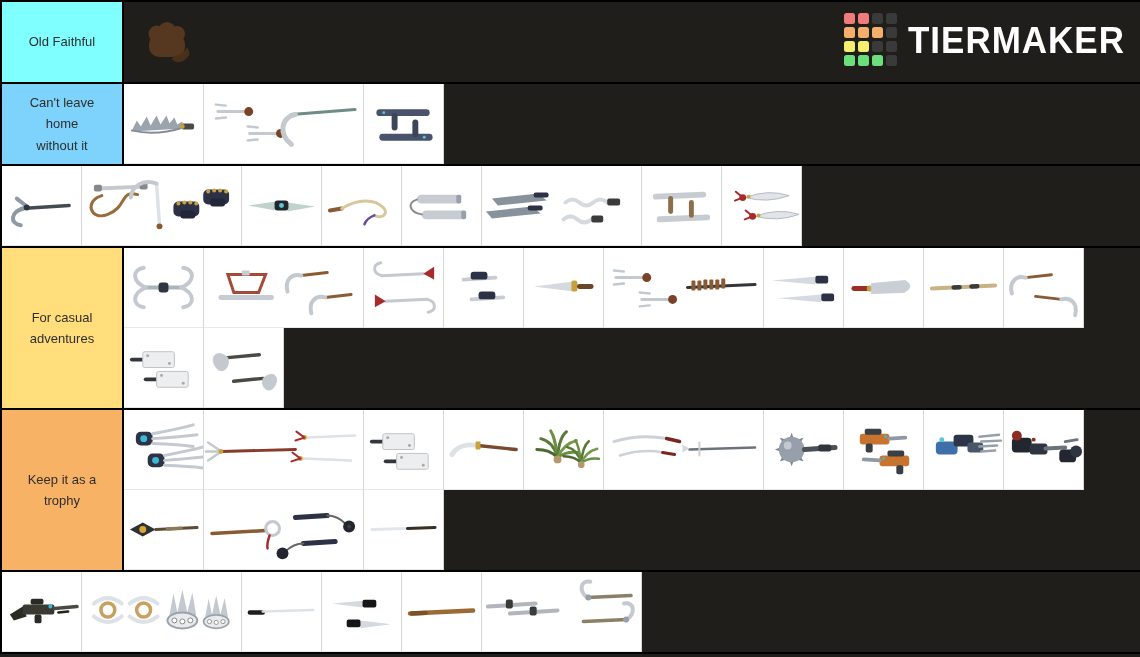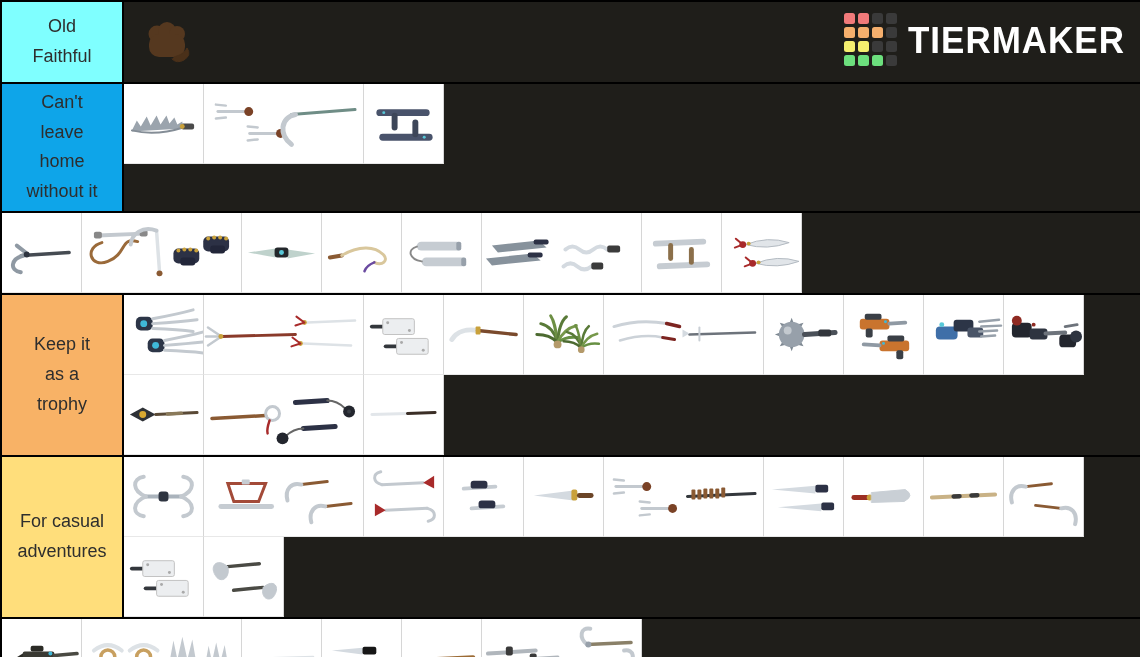--- a/index.html
+++ b/index.html
@@ -8,21 +8,21 @@
     background:#1F1E1A;
     font-family:"Liberation Sans",sans-serif;
     position:relative;
   }
   .tierlist{border-top:2px solid #000;border-left:2px solid #000}
   .tier-row{display:flex;border-bottom:2px solid #000}
   .tier-label{
     width:122px;min-width:122px;box-sizing:border-box;
     border-right:2px solid #000;
     display:flex;align-items:center;justify-content:center;
-    text-align:center;font-size:18px;line-height:1.65;color:#2E2E2E;
+    text-align:center;font-size:13px;line-height:1.65;color:#2E2E2E;
     padding:4px 22px;
   }
   .tier-content{flex:1;display:flex;flex-direction:column;min-width:0}
   .sub-row{display:flex;height:80px}
   .cell{
     height:80px;box-sizing:border-box;background:#FFFFFF;
     border-right:1px solid #D6D6D6;border-bottom:1px solid #E8E8E8;
     display:flex;align-items:center;justify-content:center;
     cursor:grab;flex:none;
   }
@@ -54,21 +54,21 @@
               <circle cx="43" cy="27" r="9" fill="#55381f"></circle>
               <circle cx="53" cy="30" r="8" fill="#55381f"></circle>
               <rect x="25" y="30" width="36" height="23" rx="10" fill="#55381f"></rect>
               <path d="M50 53 q11 -3 13 -9 q5 7 -3 12 q-7 4 -12 -1" stroke="#4a3019" stroke-width="1" fill="#4a3019" stroke-linecap="round"></path>
             </svg>
           </div>
         </div>
       </div>
     </div>
     <div class="tier-row">
-      <div class="tier-label" style="background: #0ea5e9;">Can't leave home without it</div>
+      <div class="tier-label" style="background: #7dd3fc;">Can't leave home without it</div>
       <div class="tier-content">
         <div class="sub-row">
           <div class="cell" title="serrated scimitar" style="width: 80px;">
             <svg viewBox="0 0 80 76" preserveAspectRatio="xMidYMid meet">
               <polygon points="8,45 13,35 17,41 23,31 27,40 33,30 37,39 43,30 46,38 51,32 54,39 59,36 60,43 8,46" fill="#9ba4ad"></polygon>
               <path d="M8 45 Q32 51 60 42" stroke="#848d96" stroke-width="2" fill="none" stroke-linecap="round"></path>
               <rect x="58" y="38" width="13" height="6" rx="2" fill="#4a4a4a"></rect>
               <circle cx="59" cy="41" r="2.5" fill="#c9a13b"></circle>
             </svg>
           </div>
@@ -194,20 +194,160 @@
                 <circle cx="-3" cy="0" r="3.5" fill="#a82a2a"></circle>
                 <path d="M-3 0 l-7 -6 M-3 0 l-8 3" stroke="#a82a2a" stroke-width="2" fill="none" stroke-linecap="round"></path>
                 <circle cx="3" cy="-1" r="2" fill="#c9a13b"></circle>
               </g>
             </svg>
           </div>
         </div>
       </div>
     </div>
     <div class="tier-row">
+      <div class="tier-label" style="background: rgb(255, 222, 123);">For casual adventures</div>
+      <div class="tier-content">
+        <div class="sub-row">
+          <div class="cell" title="double anchor hooks" style="width: 80px;">
+            <svg viewBox="0 0 80 76" preserveAspectRatio="xMidYMid meet">
+              <line x1="22" y1="38" x2="58" y2="38" stroke="#aab3bc" stroke-width="4" stroke-linecap="round"></line>
+              <path d="M22 38 C8 32 8 20 20 18" stroke="#c3c9cf" stroke-width="4" fill="none" stroke-linecap="round"></path>
+              <path d="M22 38 C8 44 8 56 20 58" stroke="#c3c9cf" stroke-width="4" fill="none" stroke-linecap="round"></path>
+              <path d="M58 38 C72 32 72 20 60 18" stroke="#c3c9cf" stroke-width="4" fill="none" stroke-linecap="round"></path>
+              <path d="M58 38 C72 44 72 56 60 58" stroke="#c3c9cf" stroke-width="4" fill="none" stroke-linecap="round"></path>
+              <rect x="35" y="33" width="10" height="10" rx="3" fill="#2e3440"></rect>
+            </svg>
+          </div>
+          <div class="cell" title="frame weapon and kamas" style="width: 160px;">
+            <svg viewBox="0 0 160 76" preserveAspectRatio="xMidYMid meet">
+              <path d="M24 25 H62 L55 43 H30 Z" stroke="#a34a38" stroke-width="3" fill="none" stroke-linecap="round"></path>
+              <line x1="17" y1="48" x2="68" y2="48" stroke="#c6ccd2" stroke-width="5" stroke-linecap="round"></line>
+              <rect x="38" y="21" width="8" height="5" rx="1" fill="#c6ccd2"></rect>
+              <g transform="translate(98 26)">
+                <line x1="0" y1="0" x2="26" y2="-3" stroke="#8a5a33" stroke-width="3" stroke-linecap="round"></line>
+                <path d="M0 0 C-10 -3 -17 5 -14 16" stroke="#c3c9cf" stroke-width="4" fill="none" stroke-linecap="round"></path>
+              </g>
+              <g transform="translate(122 48)">
+                <line x1="0" y1="0" x2="26" y2="-3" stroke="#8a5a33" stroke-width="3" stroke-linecap="round"></line>
+                <path d="M0 0 C-10 -3 -17 5 -14 16" stroke="#c3c9cf" stroke-width="4" fill="none" stroke-linecap="round"></path>
+              </g>
+            </svg>
+          </div>
+          <div class="cell" title="hook swords" style="width: 80px;">
+            <svg viewBox="0 0 80 76" preserveAspectRatio="xMidYMid meet">
+              <path d="M18 26 C9 24 8 15 17 13" stroke="#c3c9cf" stroke-width="3" fill="none" stroke-linecap="round"></path>
+              <line x1="18" y1="26" x2="60" y2="24" stroke="#c3c9cf" stroke-width="3" stroke-linecap="round"></line>
+              <polygon points="60,24 71,17 71,30" fill="#a82a2a"></polygon>
+              <line x1="22" y1="52" x2="64" y2="50" stroke="#c3c9cf" stroke-width="3" stroke-linecap="round"></line>
+              <path d="M64 50 C73 52 74 61 65 63" stroke="#c3c9cf" stroke-width="3" fill="none" stroke-linecap="round"></path>
+              <polygon points="22,52 11,45 11,58" fill="#a82a2a"></polygon>
+            </svg>
+          </div>
+          <div class="cell" title="push daggers" style="width: 80px;">
+            <svg viewBox="0 0 80 76" preserveAspectRatio="xMidYMid meet">
+              <line x1="20" y1="30" x2="52" y2="28" stroke="#c6ccd2" stroke-width="4" stroke-linecap="round"></line>
+              <rect x="27" y="22" width="17" height="8" rx="3" fill="#2c3145"></rect>
+              <line x1="28" y1="50" x2="60" y2="48" stroke="#c6ccd2" stroke-width="4" stroke-linecap="round"></line>
+              <rect x="35" y="42" width="17" height="8" rx="3" fill="#2c3145"></rect>
+            </svg>
+          </div>
+          <div class="cell" title="short sword" style="width: 80px;">
+            <svg viewBox="0 0 80 76" preserveAspectRatio="xMidYMid meet">
+              <polygon points="10,37 50,32 50,42" fill="#d4dae0"></polygon>
+              <rect x="48" y="31" width="6" height="11" rx="2" fill="#c9a13b"></rect>
+              <line x1="56" y1="37" x2="68" y2="37" stroke="#6b4527" stroke-width="5" stroke-linecap="round"></line>
+            </svg>
+          </div>
+          <div class="cell" title="sais and wrapped staff" style="width: 160px;">
+            <svg viewBox="0 0 160 76" preserveAspectRatio="xMidYMid meet">
+              <g transform="translate(10 28)">
+                <line x1="2" y1="0" x2="30" y2="0" stroke="#c3c9cf" stroke-width="3" stroke-linecap="round"></line>
+                <line x1="10" y1="-6" x2="0" y2="-7" stroke="#c3c9cf" stroke-width="2.5" stroke-linecap="round"></line>
+                <line x1="10" y1="6" x2="0" y2="7" stroke="#c3c9cf" stroke-width="2.5" stroke-linecap="round"></line>
+                <circle cx="33" cy="0" r="4.5" fill="#7a4226"></circle>
+              </g>
+              <g transform="translate(36 50)">
+                <line x1="2" y1="0" x2="30" y2="0" stroke="#c3c9cf" stroke-width="3" stroke-linecap="round"></line>
+                <line x1="10" y1="-6" x2="0" y2="-7" stroke="#c3c9cf" stroke-width="2.5" stroke-linecap="round"></line>
+                <line x1="10" y1="6" x2="0" y2="7" stroke="#c3c9cf" stroke-width="2.5" stroke-linecap="round"></line>
+                <circle cx="33" cy="0" r="4.5" fill="#7a4226"></circle>
+              </g>
+              <line x1="84" y1="38" x2="152" y2="35" stroke="#33373c" stroke-width="3" stroke-linecap="round"></line>
+              <rect x="88" y="31" width="4" height="10" rx="1" fill="#8a5a33"></rect>
+              <rect x="94" y="31" width="4" height="10" rx="1" fill="#8a5a33"></rect>
+              <rect x="100" y="30" width="4" height="10" rx="1" fill="#8a5a33"></rect>
+              <rect x="106" y="30" width="4" height="10" rx="1" fill="#8a5a33"></rect>
+              <rect x="112" y="30" width="4" height="10" rx="1" fill="#8a5a33"></rect>
+              <rect x="118" y="29" width="4" height="10" rx="1" fill="#8a5a33"></rect>
+            </svg>
+          </div>
+          <div class="cell" title="paired short swords" style="width: 80px;">
+            <svg viewBox="0 0 80 76" preserveAspectRatio="xMidYMid meet">
+              <polygon points="8,31 52,27 52,35" fill="#d4dae0"></polygon>
+              <rect x="52" y="26" width="13" height="8" rx="2" fill="#2c3145"></rect>
+              <polygon points="14,49 58,45 58,53" fill="#d4dae0"></polygon>
+              <rect x="58" y="44" width="13" height="8" rx="2" fill="#2c3145"></rect>
+            </svg>
+          </div>
+          <div class="cell" title="red handled machete" style="width: 80px;">
+            <svg viewBox="0 0 80 76" preserveAspectRatio="xMidYMid meet">
+              <line x1="10" y1="39" x2="24" y2="39" stroke="#9c2f23" stroke-width="5" stroke-linecap="round"></line>
+              <circle cx="26" cy="39" r="3" fill="#c9a13b"></circle>
+              <path d="M28 34 L62 31 Q72 37 61 43 L28 44 Z" stroke="#c9cfd5" stroke-width="1" fill="#c9cfd5" stroke-linecap="round"></path>
+            </svg>
+          </div>
+          <div class="cell" title="bo staff" style="width: 80px;">
+            <svg viewBox="0 0 80 76" preserveAspectRatio="xMidYMid meet">
+              <line x1="8" y1="39" x2="72" y2="36" stroke="#c9b286" stroke-width="4" stroke-linecap="round"></line>
+              <line x1="30" y1="38" x2="36" y2="37.7" stroke="#3a3a3a" stroke-width="4.5" stroke-linecap="round"></line>
+              <line x1="48" y1="37" x2="54" y2="36.7" stroke="#3a3a3a" stroke-width="4.5" stroke-linecap="round"></line>
+            </svg>
+          </div>
+          <div class="cell" title="paired sickles" style="width: 80px;">
+            <svg viewBox="0 0 80 76" preserveAspectRatio="xMidYMid meet">
+              <g transform="translate(22 28)">
+                <line x1="0" y1="0" x2="26" y2="-3" stroke="#8a5a33" stroke-width="3" stroke-linecap="round"></line>
+                <path d="M0 0 C-10 -3 -17 5 -14 16" stroke="#c3c9cf" stroke-width="4" fill="none" stroke-linecap="round"></path>
+              </g>
+              <g transform="translate(58 50) scale(-1 1)">
+                <line x1="0" y1="0" x2="26" y2="-3" stroke="#8a5a33" stroke-width="3" stroke-linecap="round"></line>
+                <path d="M0 0 C-10 -3 -17 5 -14 16" stroke="#c3c9cf" stroke-width="4" fill="none" stroke-linecap="round"></path>
+              </g>
+            </svg>
+          </div>
+        </div>
+        <div class="sub-row">
+          <div class="cell" title="paired cleavers" style="width: 80px;">
+            <svg viewBox="0 0 80 76" preserveAspectRatio="xMidYMid meet">
+              <g transform="translate(8 30)">
+                <line x1="0" y1="0" x2="11" y2="0" stroke="#33373c" stroke-width="4" stroke-linecap="round"></line>
+                <rect x="11" y="-8" width="32" height="16" rx="2" fill="#eceef0" stroke="#c2c2c2"></rect>
+                <circle cx="16" cy="-4" r="1.5" fill="#aaa"></circle>
+                <circle cx="38" cy="4" r="1.5" fill="#aaa"></circle>
+              </g>
+              <g transform="translate(22 50)">
+                <line x1="0" y1="0" x2="11" y2="0" stroke="#33373c" stroke-width="4" stroke-linecap="round"></line>
+                <rect x="11" y="-8" width="32" height="16" rx="2" fill="#eceef0" stroke="#c2c2c2"></rect>
+                <circle cx="16" cy="-4" r="1.5" fill="#aaa"></circle>
+                <circle cx="38" cy="4" r="1.5" fill="#aaa"></circle>
+              </g>
+            </svg>
+          </div>
+          <div class="cell" title="paired hatchets" style="width: 80px;">
+            <svg viewBox="0 0 80 76" preserveAspectRatio="xMidYMid meet">
+              <line x1="24" y1="28" x2="56" y2="25" stroke="#4a4a44" stroke-width="3.5" stroke-linecap="round"></line>
+              <path d="M24 28 C13 18 4 28 13 39 C19 45 27 38 24 28" stroke="#c3c9cf" stroke-width="1" fill="#c3c9cf" stroke-linecap="round"></path>
+              <line x1="30" y1="52" x2="60" y2="49" stroke="#4a4a44" stroke-width="3.5" stroke-linecap="round"></line>
+              <path d="M60 49 C71 39 78 49 70 59 C64 64 57 58 60 49" stroke="#c3c9cf" stroke-width="1" fill="#c3c9cf" stroke-linecap="round"></path>
+            </svg>
+          </div>
+        </div>
+      </div>
+    </div>
+    <div class="tier-row">
       <div class="tier-label" style="background: rgb(248, 178, 102);">Keep it as a trophy</div>
       <div class="tier-content">
         <div class="sub-row">
           <div class="cell" title="claw gauntlets" style="width: 80px;">
             <svg viewBox="0 0 80 76" preserveAspectRatio="xMidYMid meet">
               <g transform="translate(12 20)">
                 <rect x="0" y="0" width="17" height="14" rx="5" fill="#2c3547"></rect>
                 <circle cx="8" cy="7" r="3.5" fill="#3fb8d8"></circle>
                 <path d="M17 2 Q44 -3 58 -7" stroke="#c3c9cf" stroke-width="3" fill="none" stroke-linecap="round"></path>
                 <path d="M17 7 Q46 5 62 3" stroke="#c3c9cf" stroke-width="3" fill="none" stroke-linecap="round"></path>
@@ -372,160 +512,20 @@
               <circle cx="146" cy="35" r="2" fill="#3a3f46"></circle>
               <line x1="100" y1="52" x2="132" y2="50" stroke="#2c3145" stroke-width="5" stroke-linecap="round"></line>
               <path d="M100 52 C92 52 86 56 82 60" stroke="#666" stroke-width="2" fill="none" stroke-linecap="round"></path>
               <circle cx="79" cy="62" r="6" fill="#23262e"></circle>
             </svg>
           </div>
           <div class="cell" title="slim blade" style="width: 80px;">
             <svg viewBox="0 0 80 76" preserveAspectRatio="xMidYMid meet">
               <line x1="8" y1="38" x2="44" y2="37" stroke="#e2e6ea" stroke-width="3" stroke-linecap="round"></line>
               <line x1="44" y1="37" x2="72" y2="36" stroke="#3a2e26" stroke-width="3" stroke-linecap="round"></line>
-            </svg>
-          </div>
-        </div>
-      </div>
-    </div>
-    <div class="tier-row">
-      <div class="tier-label" style="background: rgb(255, 222, 123);">For casual adventures</div>
-      <div class="tier-content">
-        <div class="sub-row">
-          <div class="cell" title="double anchor hooks" style="width: 80px;">
-            <svg viewBox="0 0 80 76" preserveAspectRatio="xMidYMid meet">
-              <line x1="22" y1="38" x2="58" y2="38" stroke="#aab3bc" stroke-width="4" stroke-linecap="round"></line>
-              <path d="M22 38 C8 32 8 20 20 18" stroke="#c3c9cf" stroke-width="4" fill="none" stroke-linecap="round"></path>
-              <path d="M22 38 C8 44 8 56 20 58" stroke="#c3c9cf" stroke-width="4" fill="none" stroke-linecap="round"></path>
-              <path d="M58 38 C72 32 72 20 60 18" stroke="#c3c9cf" stroke-width="4" fill="none" stroke-linecap="round"></path>
-              <path d="M58 38 C72 44 72 56 60 58" stroke="#c3c9cf" stroke-width="4" fill="none" stroke-linecap="round"></path>
-              <rect x="35" y="33" width="10" height="10" rx="3" fill="#2e3440"></rect>
-            </svg>
-          </div>
-          <div class="cell" title="frame weapon and kamas" style="width: 160px;">
-            <svg viewBox="0 0 160 76" preserveAspectRatio="xMidYMid meet">
-              <path d="M24 25 H62 L55 43 H30 Z" stroke="#a34a38" stroke-width="3" fill="none" stroke-linecap="round"></path>
-              <line x1="17" y1="48" x2="68" y2="48" stroke="#c6ccd2" stroke-width="5" stroke-linecap="round"></line>
-              <rect x="38" y="21" width="8" height="5" rx="1" fill="#c6ccd2"></rect>
-              <g transform="translate(98 26)">
-                <line x1="0" y1="0" x2="26" y2="-3" stroke="#8a5a33" stroke-width="3" stroke-linecap="round"></line>
-                <path d="M0 0 C-10 -3 -17 5 -14 16" stroke="#c3c9cf" stroke-width="4" fill="none" stroke-linecap="round"></path>
-              </g>
-              <g transform="translate(122 48)">
-                <line x1="0" y1="0" x2="26" y2="-3" stroke="#8a5a33" stroke-width="3" stroke-linecap="round"></line>
-                <path d="M0 0 C-10 -3 -17 5 -14 16" stroke="#c3c9cf" stroke-width="4" fill="none" stroke-linecap="round"></path>
-              </g>
-            </svg>
-          </div>
-          <div class="cell" title="hook swords" style="width: 80px;">
-            <svg viewBox="0 0 80 76" preserveAspectRatio="xMidYMid meet">
-              <path d="M18 26 C9 24 8 15 17 13" stroke="#c3c9cf" stroke-width="3" fill="none" stroke-linecap="round"></path>
-              <line x1="18" y1="26" x2="60" y2="24" stroke="#c3c9cf" stroke-width="3" stroke-linecap="round"></line>
-              <polygon points="60,24 71,17 71,30" fill="#a82a2a"></polygon>
-              <line x1="22" y1="52" x2="64" y2="50" stroke="#c3c9cf" stroke-width="3" stroke-linecap="round"></line>
-              <path d="M64 50 C73 52 74 61 65 63" stroke="#c3c9cf" stroke-width="3" fill="none" stroke-linecap="round"></path>
-              <polygon points="22,52 11,45 11,58" fill="#a82a2a"></polygon>
-            </svg>
-          </div>
-          <div class="cell" title="push daggers" style="width: 80px;">
-            <svg viewBox="0 0 80 76" preserveAspectRatio="xMidYMid meet">
-              <line x1="20" y1="30" x2="52" y2="28" stroke="#c6ccd2" stroke-width="4" stroke-linecap="round"></line>
-              <rect x="27" y="22" width="17" height="8" rx="3" fill="#2c3145"></rect>
-              <line x1="28" y1="50" x2="60" y2="48" stroke="#c6ccd2" stroke-width="4" stroke-linecap="round"></line>
-              <rect x="35" y="42" width="17" height="8" rx="3" fill="#2c3145"></rect>
-            </svg>
-          </div>
-          <div class="cell" title="short sword" style="width: 80px;">
-            <svg viewBox="0 0 80 76" preserveAspectRatio="xMidYMid meet">
-              <polygon points="10,37 50,32 50,42" fill="#d4dae0"></polygon>
-              <rect x="48" y="31" width="6" height="11" rx="2" fill="#c9a13b"></rect>
-              <line x1="56" y1="37" x2="68" y2="37" stroke="#6b4527" stroke-width="5" stroke-linecap="round"></line>
-            </svg>
-          </div>
-          <div class="cell" title="sais and wrapped staff" style="width: 160px;">
-            <svg viewBox="0 0 160 76" preserveAspectRatio="xMidYMid meet">
-              <g transform="translate(10 28)">
-                <line x1="2" y1="0" x2="30" y2="0" stroke="#c3c9cf" stroke-width="3" stroke-linecap="round"></line>
-                <line x1="10" y1="-6" x2="0" y2="-7" stroke="#c3c9cf" stroke-width="2.5" stroke-linecap="round"></line>
-                <line x1="10" y1="6" x2="0" y2="7" stroke="#c3c9cf" stroke-width="2.5" stroke-linecap="round"></line>
-                <circle cx="33" cy="0" r="4.5" fill="#7a4226"></circle>
-              </g>
-              <g transform="translate(36 50)">
-                <line x1="2" y1="0" x2="30" y2="0" stroke="#c3c9cf" stroke-width="3" stroke-linecap="round"></line>
-                <line x1="10" y1="-6" x2="0" y2="-7" stroke="#c3c9cf" stroke-width="2.5" stroke-linecap="round"></line>
-                <line x1="10" y1="6" x2="0" y2="7" stroke="#c3c9cf" stroke-width="2.5" stroke-linecap="round"></line>
-                <circle cx="33" cy="0" r="4.5" fill="#7a4226"></circle>
-              </g>
-              <line x1="84" y1="38" x2="152" y2="35" stroke="#33373c" stroke-width="3" stroke-linecap="round"></line>
-              <rect x="88" y="31" width="4" height="10" rx="1" fill="#8a5a33"></rect>
-              <rect x="94" y="31" width="4" height="10" rx="1" fill="#8a5a33"></rect>
-              <rect x="100" y="30" width="4" height="10" rx="1" fill="#8a5a33"></rect>
-              <rect x="106" y="30" width="4" height="10" rx="1" fill="#8a5a33"></rect>
-              <rect x="112" y="30" width="4" height="10" rx="1" fill="#8a5a33"></rect>
-              <rect x="118" y="29" width="4" height="10" rx="1" fill="#8a5a33"></rect>
-            </svg>
-          </div>
-          <div class="cell" title="paired short swords" style="width: 80px;">
-            <svg viewBox="0 0 80 76" preserveAspectRatio="xMidYMid meet">
-              <polygon points="8,31 52,27 52,35" fill="#d4dae0"></polygon>
-              <rect x="52" y="26" width="13" height="8" rx="2" fill="#2c3145"></rect>
-              <polygon points="14,49 58,45 58,53" fill="#d4dae0"></polygon>
-              <rect x="58" y="44" width="13" height="8" rx="2" fill="#2c3145"></rect>
-            </svg>
-          </div>
-          <div class="cell" title="red handled machete" style="width: 80px;">
-            <svg viewBox="0 0 80 76" preserveAspectRatio="xMidYMid meet">
-              <line x1="10" y1="39" x2="24" y2="39" stroke="#9c2f23" stroke-width="5" stroke-linecap="round"></line>
-              <circle cx="26" cy="39" r="3" fill="#c9a13b"></circle>
-              <path d="M28 34 L62 31 Q72 37 61 43 L28 44 Z" stroke="#c9cfd5" stroke-width="1" fill="#c9cfd5" stroke-linecap="round"></path>
-            </svg>
-          </div>
-          <div class="cell" title="bo staff" style="width: 80px;">
-            <svg viewBox="0 0 80 76" preserveAspectRatio="xMidYMid meet">
-              <line x1="8" y1="39" x2="72" y2="36" stroke="#c9b286" stroke-width="4" stroke-linecap="round"></line>
-              <line x1="30" y1="38" x2="36" y2="37.7" stroke="#3a3a3a" stroke-width="4.5" stroke-linecap="round"></line>
-              <line x1="48" y1="37" x2="54" y2="36.7" stroke="#3a3a3a" stroke-width="4.5" stroke-linecap="round"></line>
-            </svg>
-          </div>
-          <div class="cell" title="paired sickles" style="width: 80px;">
-            <svg viewBox="0 0 80 76" preserveAspectRatio="xMidYMid meet">
-              <g transform="translate(22 28)">
-                <line x1="0" y1="0" x2="26" y2="-3" stroke="#8a5a33" stroke-width="3" stroke-linecap="round"></line>
-                <path d="M0 0 C-10 -3 -17 5 -14 16" stroke="#c3c9cf" stroke-width="4" fill="none" stroke-linecap="round"></path>
-              </g>
-              <g transform="translate(58 50) scale(-1 1)">
-                <line x1="0" y1="0" x2="26" y2="-3" stroke="#8a5a33" stroke-width="3" stroke-linecap="round"></line>
-                <path d="M0 0 C-10 -3 -17 5 -14 16" stroke="#c3c9cf" stroke-width="4" fill="none" stroke-linecap="round"></path>
-              </g>
-            </svg>
-          </div>
-        </div>
-        <div class="sub-row">
-          <div class="cell" title="paired cleavers" style="width: 80px;">
-            <svg viewBox="0 0 80 76" preserveAspectRatio="xMidYMid meet">
-              <g transform="translate(8 30)">
-                <line x1="0" y1="0" x2="11" y2="0" stroke="#33373c" stroke-width="4" stroke-linecap="round"></line>
-                <rect x="11" y="-8" width="32" height="16" rx="2" fill="#eceef0" stroke="#c2c2c2"></rect>
-                <circle cx="16" cy="-4" r="1.5" fill="#aaa"></circle>
-                <circle cx="38" cy="4" r="1.5" fill="#aaa"></circle>
-              </g>
-              <g transform="translate(22 50)">
-                <line x1="0" y1="0" x2="11" y2="0" stroke="#33373c" stroke-width="4" stroke-linecap="round"></line>
-                <rect x="11" y="-8" width="32" height="16" rx="2" fill="#eceef0" stroke="#c2c2c2"></rect>
-                <circle cx="16" cy="-4" r="1.5" fill="#aaa"></circle>
-                <circle cx="38" cy="4" r="1.5" fill="#aaa"></circle>
-              </g>
-            </svg>
-          </div>
-          <div class="cell" title="paired hatchets" style="width: 80px;">
-            <svg viewBox="0 0 80 76" preserveAspectRatio="xMidYMid meet">
-              <line x1="24" y1="28" x2="56" y2="25" stroke="#4a4a44" stroke-width="3.5" stroke-linecap="round"></line>
-              <path d="M24 28 C13 18 4 28 13 39 C19 45 27 38 24 28" stroke="#c3c9cf" stroke-width="1" fill="#c3c9cf" stroke-linecap="round"></path>
-              <line x1="30" y1="52" x2="60" y2="49" stroke="#4a4a44" stroke-width="3.5" stroke-linecap="round"></line>
-              <path d="M60 49 C71 39 78 49 70 59 C64 64 57 58 60 49" stroke="#c3c9cf" stroke-width="1" fill="#c3c9cf" stroke-linecap="round"></path>
             </svg>
           </div>
         </div>
       </div>
     </div>
     <div class="tier-row">
       <div class="tier-content">
         <div class="sub-row">
           <div class="cell" title="laser rifle" style="width: 80px;">
             <svg viewBox="0 0 80 76" preserveAspectRatio="xMidYMid meet">

